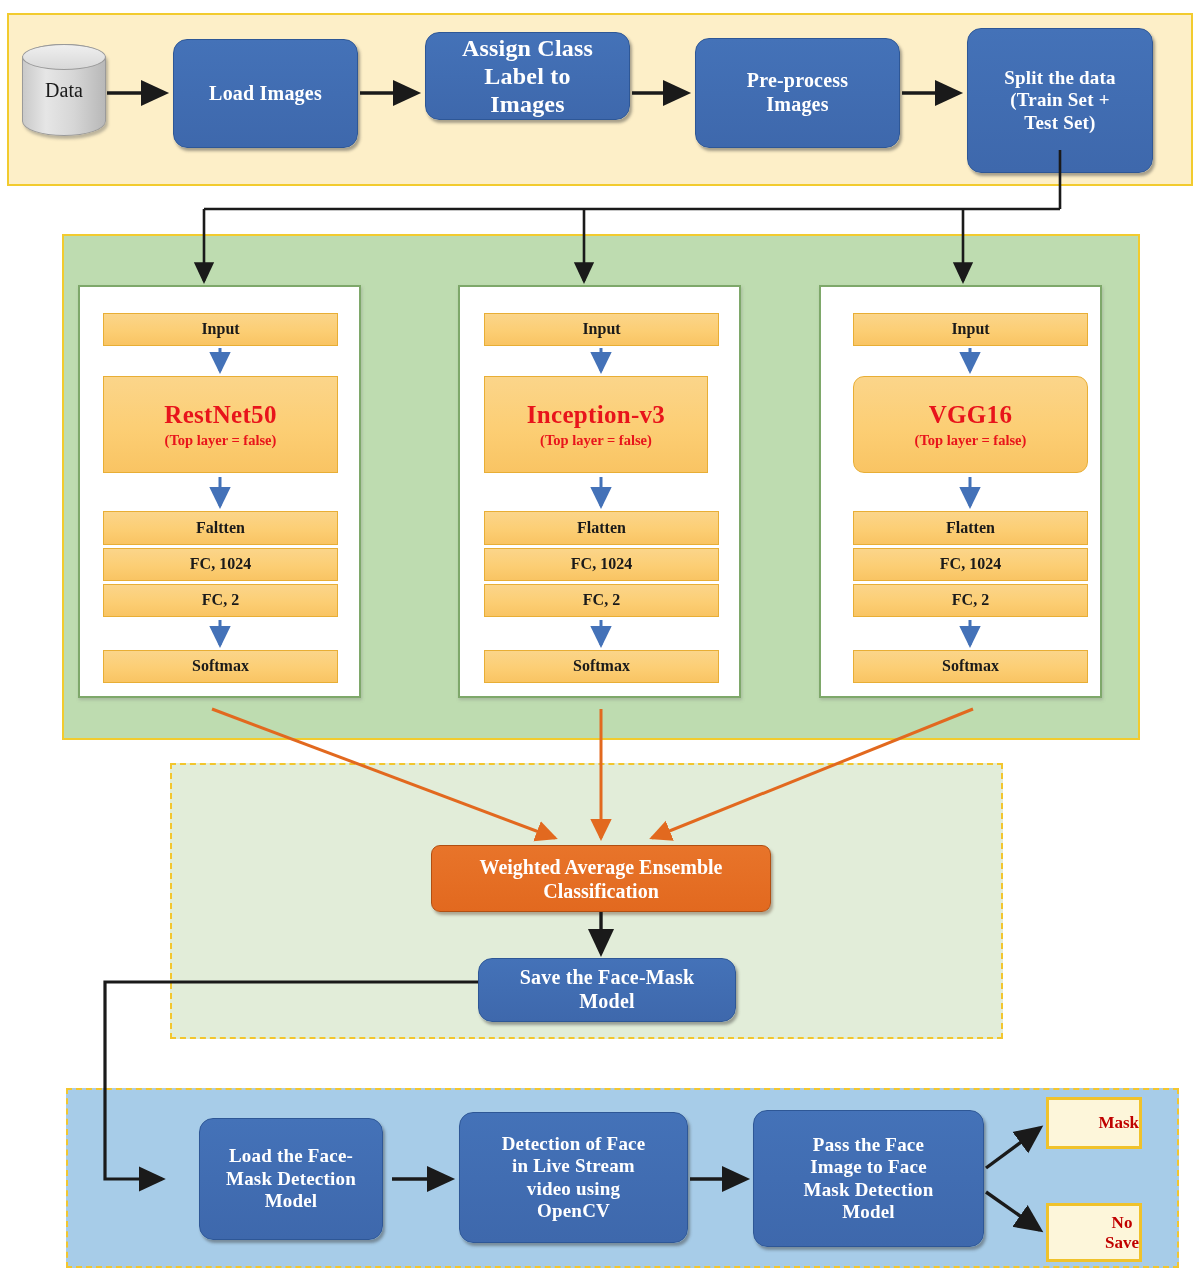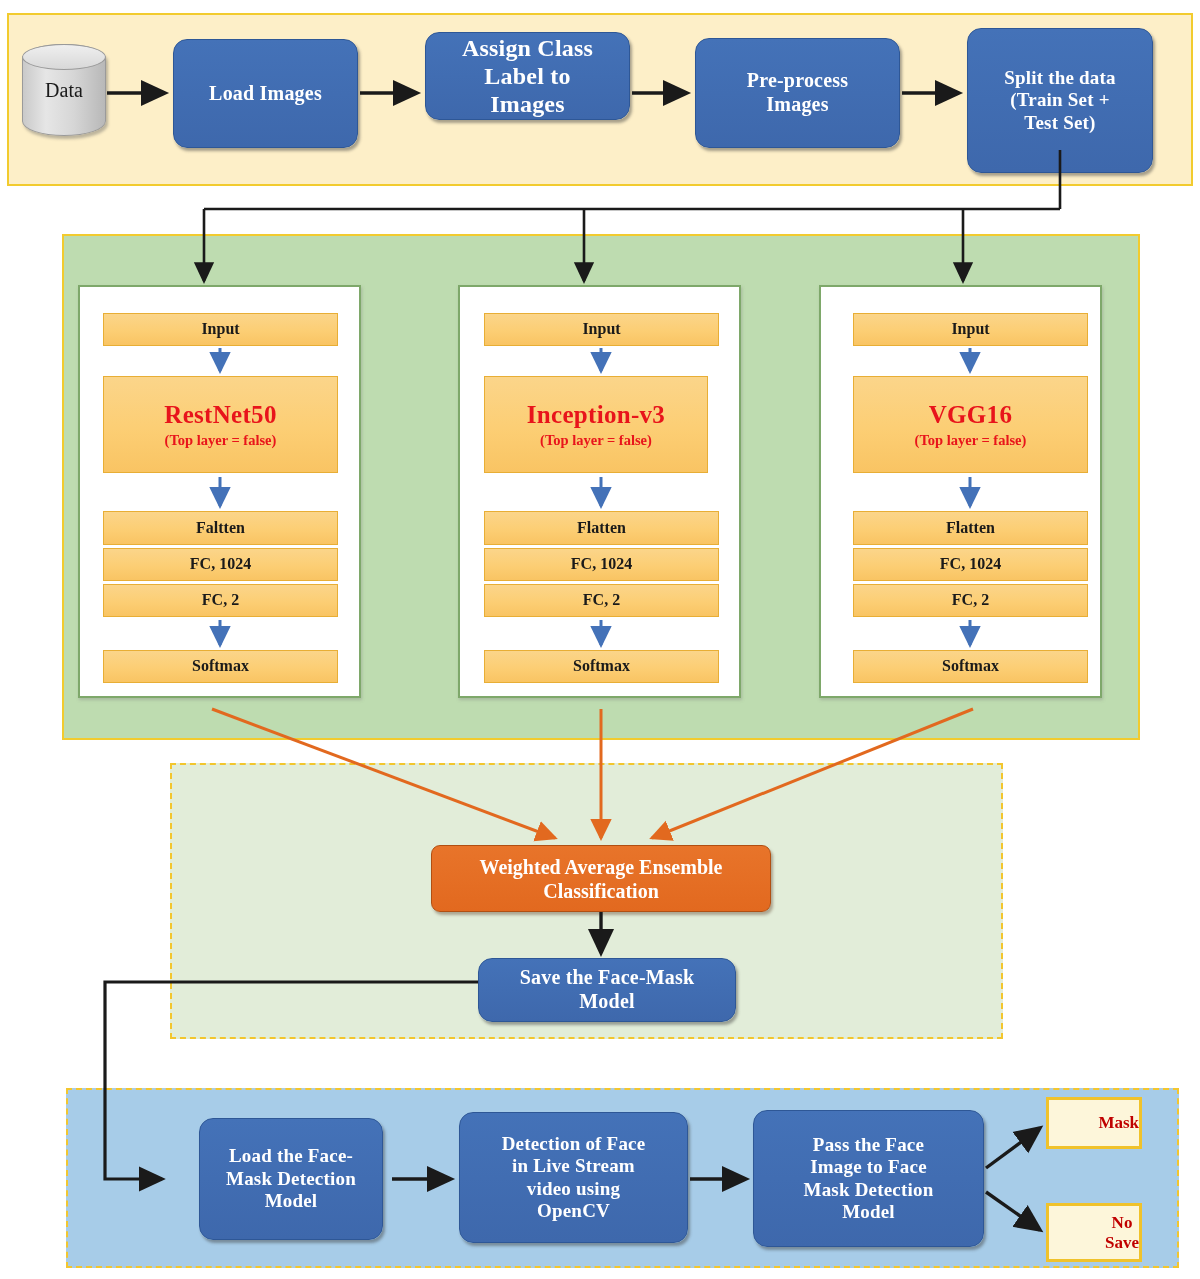--- a/index.html
+++ b/index.html
@@ -195,21 +195,21 @@
     <span>FC, 2</span>
   </div>
   <div class="lbox" style="left:484px; top:650px; width:235px; height:33px; font-size:16px;">
     <span>Softmax</span>
   </div>
 
   <div class="cnnpanel" style="left:819px; top:285px; width:283px; height:413px;"></div>
   <div class="lbox" style="left:853px; top:313px; width:235px; height:33px; font-size:16px;">
     <span>Input</span>
   </div>
-  <div class="lbox model" style="left:853px; top:376px; width:235px; height:97px;">
+  <div class="lbox model" style="left:853px; top:376px; width:235px; height:97px;border-radius:11px;">
     <span class="mname">VGG16</span>
     <span class="msub">(Top layer = false)</span>
   </div>
   <div class="lbox" style="left:853px; top:511px; width:235px; height:34px; font-size:16px;">
     <span>Flatten</span>
   </div>
   <div class="lbox" style="left:853px; top:548px; width:235px; height:33px; font-size:16px;">
     <span>FC, 1024</span>
   </div>
   <div class="lbox" style="left:853px; top:584px; width:235px; height:33px; font-size:16px;">

